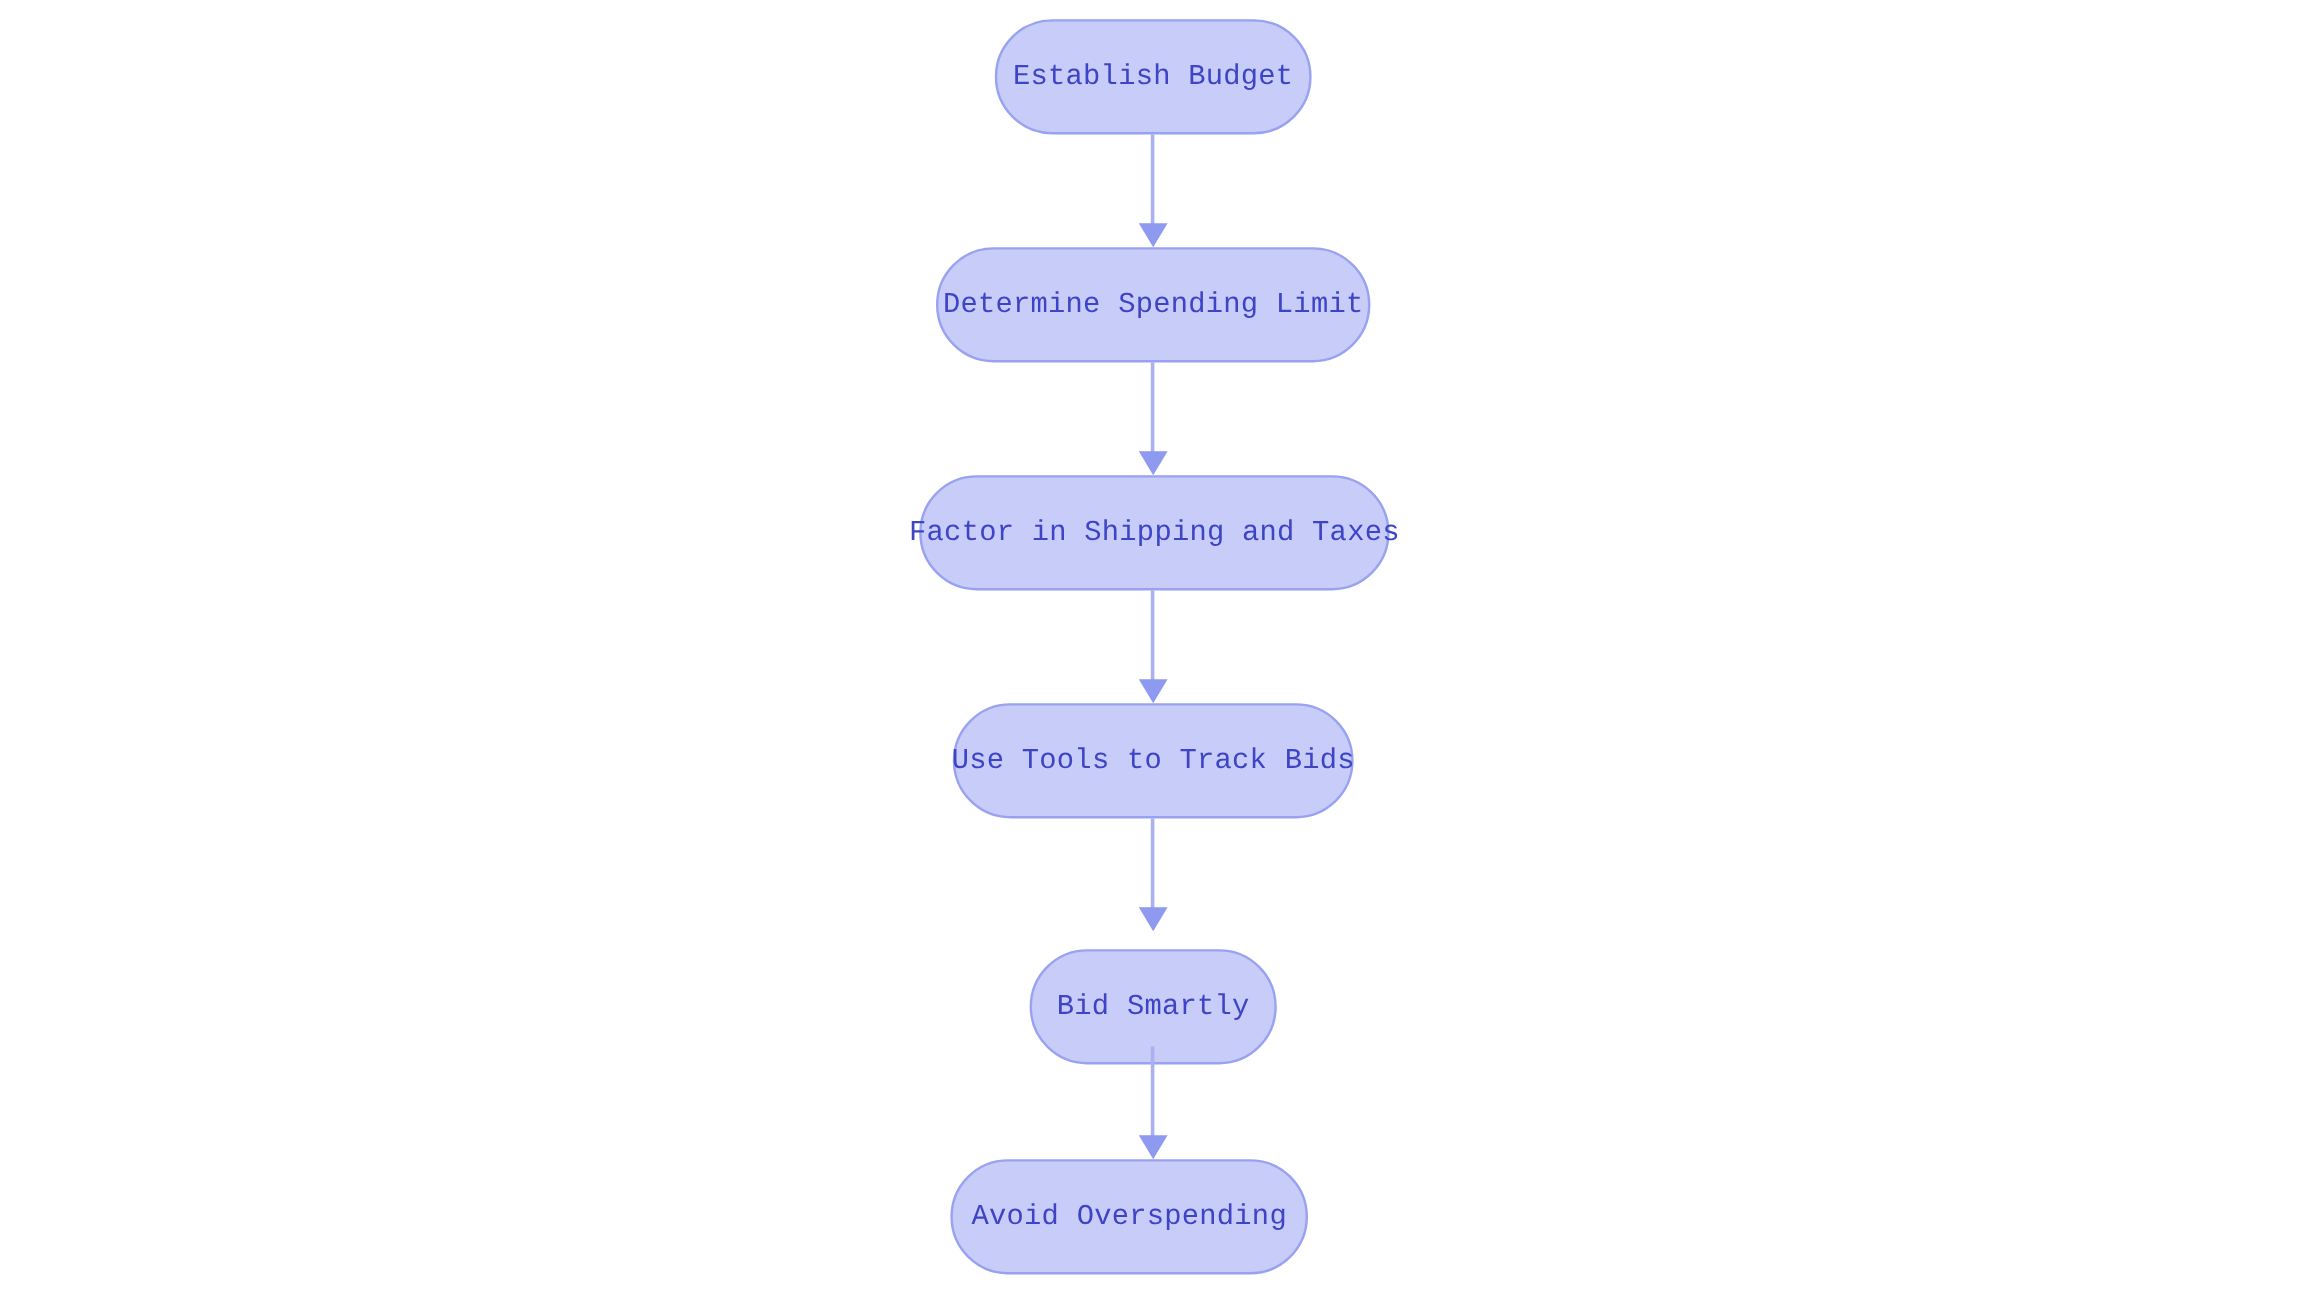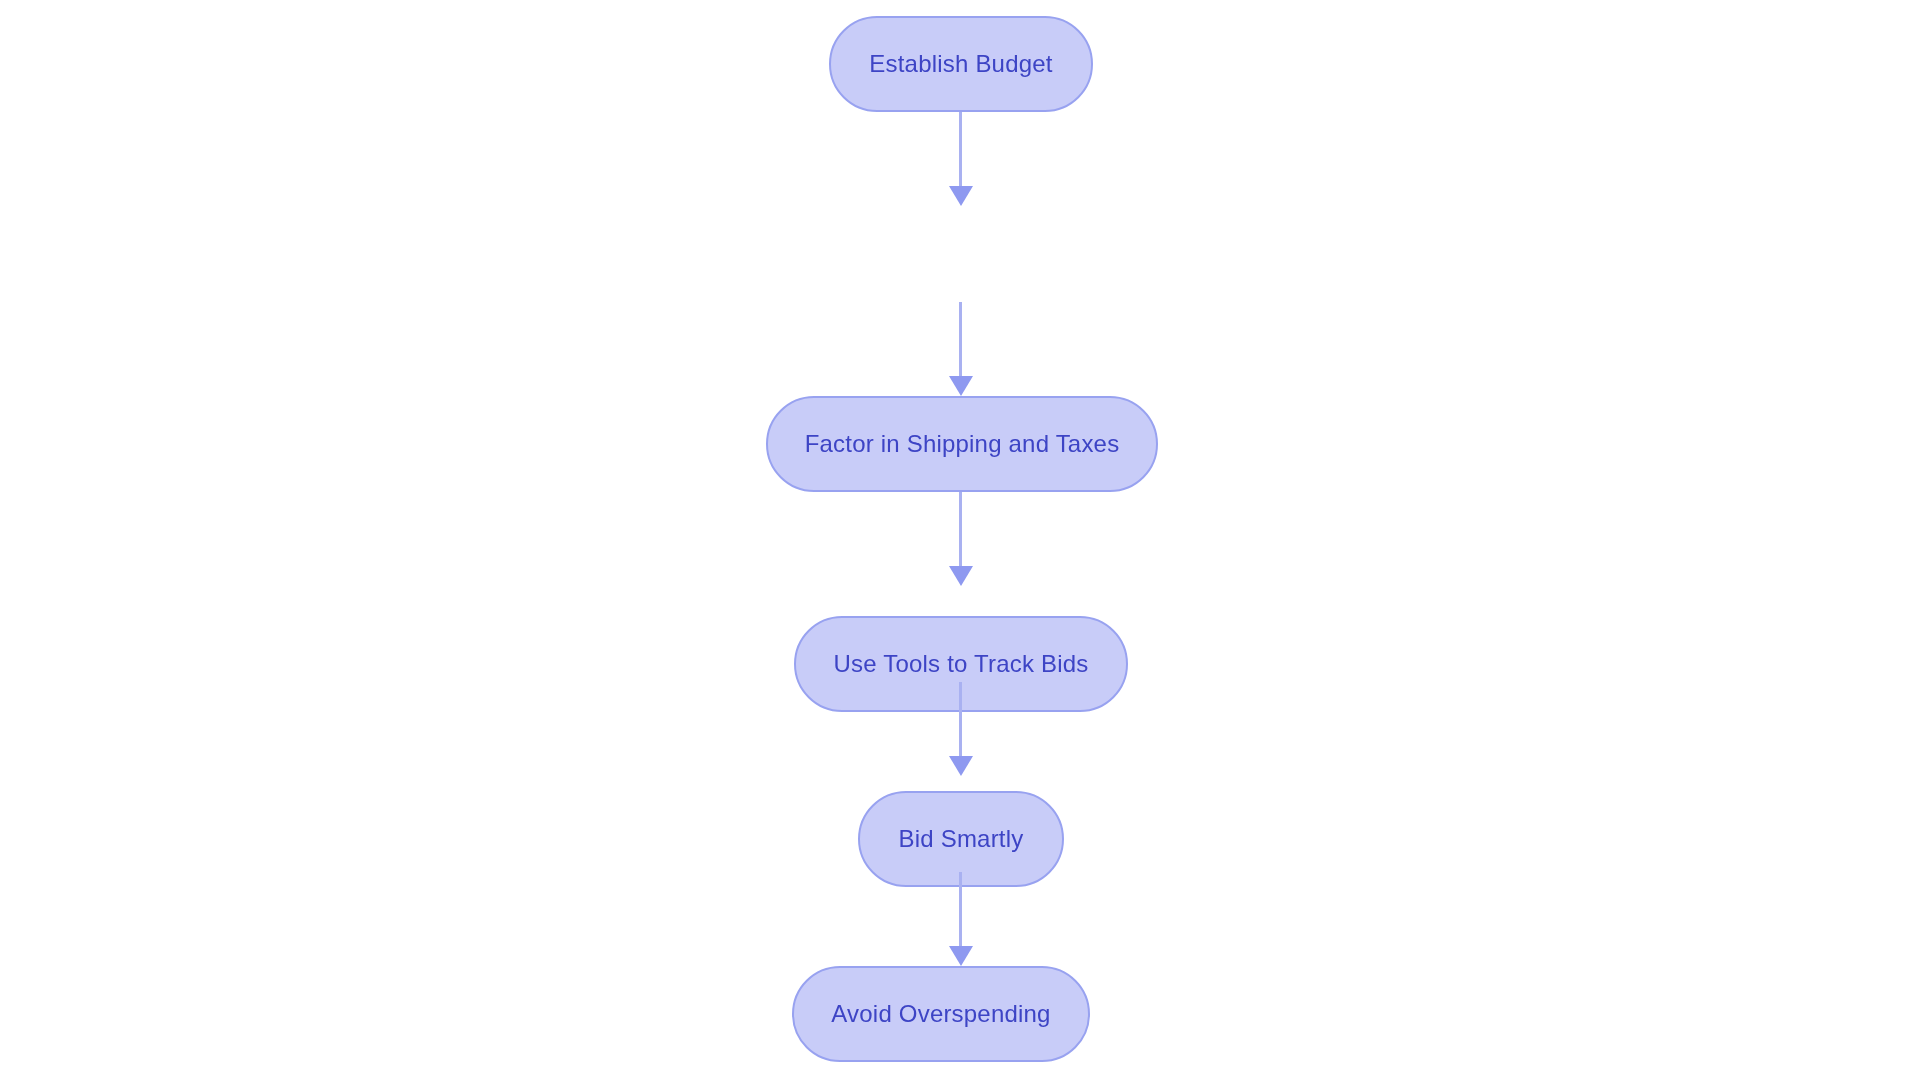--- a/index.html
+++ b/index.html
@@ -6,21 +6,21 @@
     margin: 0;
     padding: 0;
     background: #ffffff;
   }
   .canvas {
     position: relative;
     width: 1920px;
     height: 1083px;
     background: var(--background, #ffffff);
     overflow: hidden;
-    font-family: Liberation Sans, sans-serif;
+    font-family: Liberation Mono, monospace;
   }
   .node {
     position: absolute;
     height: 96px;
     border-radius: 48px;
     background: var(--node-fill, #c8ccf8);
     border: 2px solid var(--node-border, #98a2f0);
     box-sizing: border-box;
     display: flex;
     align-items: center;
@@ -29,21 +29,21 @@
   .node span {
     color: var(--text-color, #3d44c5);
     font-size: 24px;
     font-weight: 500;
     letter-spacing: 0.2px;
     white-space: nowrap;
   }
   .n1 { left: 829px; top: 16px;  width: 264px; }
   .n2 { left: 780px; top: 206px; width: 362px; }
   .n3 { left: 766px; top: 396px; width: 392px; }
-  .n4 { left: 794px; top: 616px; width: 334px; align-items: center; }
+  .n4 { left: 794px; top: 586px; width: 334px; align-items: center; }
   .n5 { left: 858px; top: 776px; width: 206px; margin-top: 15px; }
   .n6 { left: 792px; top: 966px; width: 298px; }
 
   .arrow {
     position: absolute;
     left: 949px;
     width: 24px;
     height: 94px;
   }
   .a1 { top: 112px; }
@@ -77,20 +77,23 @@
 
   <div class="node n1">
     <span>Establish Budget</span>
   </div>
 
   <div class="arrow a1">
     <div class="line"></div>
     <div class="head"></div>
   </div>
 
+  <div class="node n2">
+    <span>Determine Spending Limit</span>
+  </div>
 
   <div class="arrow a2">
     <div class="line"></div>
     <div class="head"></div>
   </div>
 
   <div class="node n3">
     <span>Factor in Shipping and Taxes</span>
   </div>
 

